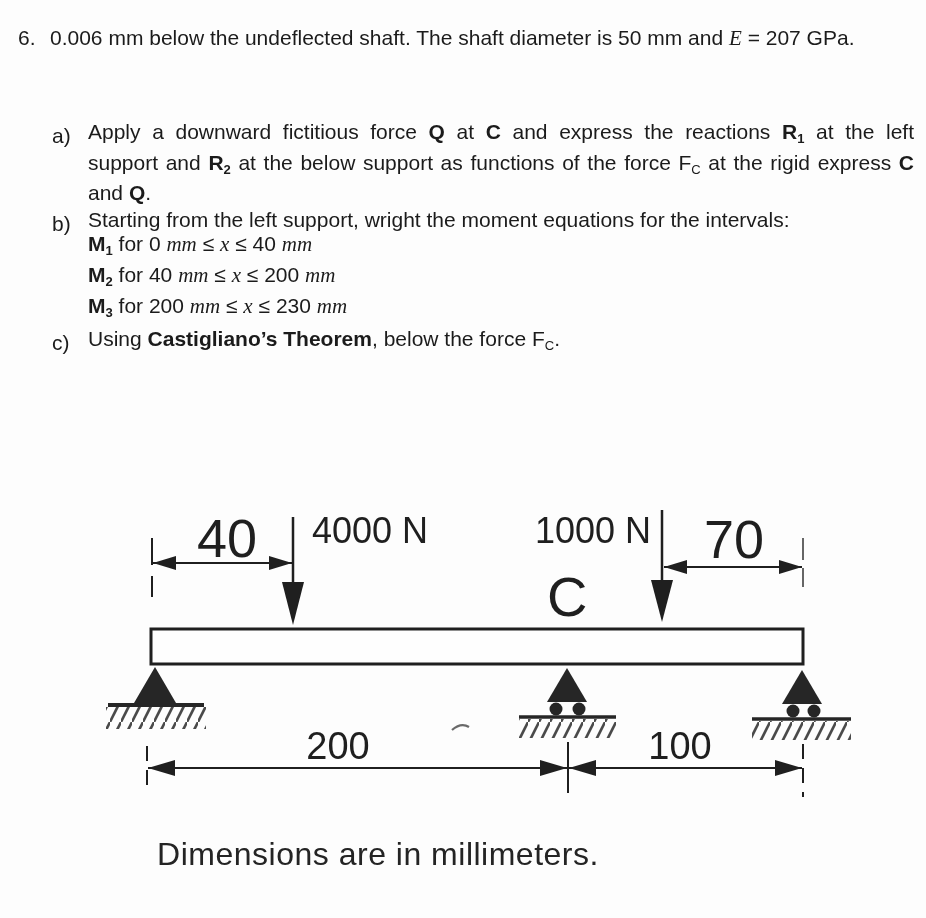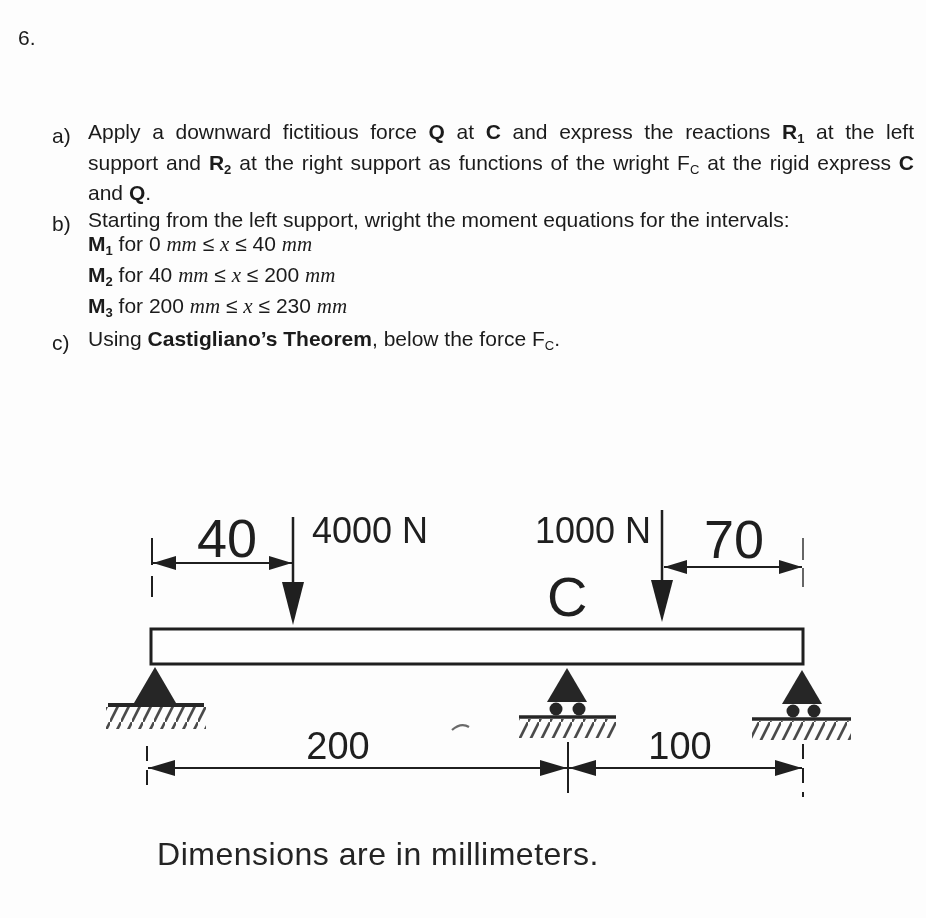--- a/index.html
+++ b/index.html
@@ -32,30 +32,31 @@
   }
 </style>
 </head>
 <body>
 
 <div class="page">
 
   <div class="numrow">
     <span class="marker">6.</span>
     <div class="ptext">
+      <div><span>0.006 mm below the undeflected shaft. The shaft diameter is 50 mm and </span><span class="m">E</span><span> = 207 GPa.</span></div>
     </div>
   </div>
 
   <div class="items">
 
     <div class="item">
       <span class="marker">a)</span>
       <div class="ptext">
         <div class="jline"><span>Apply a downward fictitious force </span><span class="b">Q</span><span> at </span><span class="b">C</span><span> and express the reactions </span><span class="b">R</span><span class="b sub">1</span><span> at the left</span></div>
-        <div class="jline"><span>support and </span><span class="b">R</span><span class="b sub">2</span><span> at the right support as functions of the wright F</span><span class="sub">C</span><span> at the rigid express </span><span class="b">C</span></div>
+        <div class="jline"><span>support and </span><span class="b">R</span><span class="b sub">2</span><span> at the below support as functions of the force F</span><span class="sub">C</span><span> at the rigid express </span><span class="b">C</span></div>
         <div><span>and </span><span class="b">Q</span><span>.</span></div>
       </div>
     </div>
 
     <div class="item">
       <span class="marker">b)</span>
       <div class="ptext">
         <div><span>Starting from the left support, wright the moment equations for the intervals:</span></div>
         <div><span class="b">M</span><span class="b sub">1</span><span> for 0 </span><span class="m">mm</span><span> ≤ </span><span class="m">x</span><span>  ≤ 40 </span><span class="m">mm</span></div>
         <div><span class="b">M</span><span class="b sub">2</span><span> for 40 </span><span class="m">mm</span><span>  ≤ </span><span class="m">x</span><span>  ≤ 200 </span><span class="m">mm</span></div>

